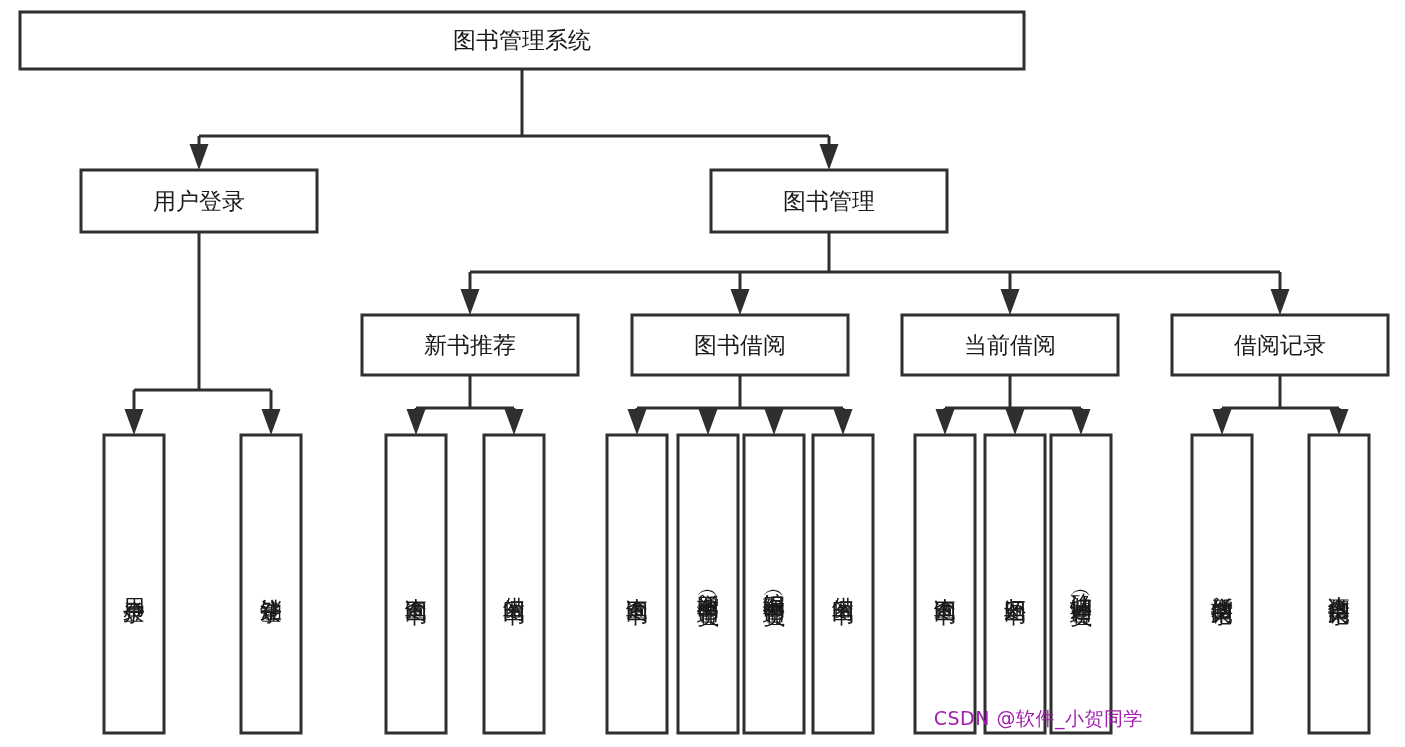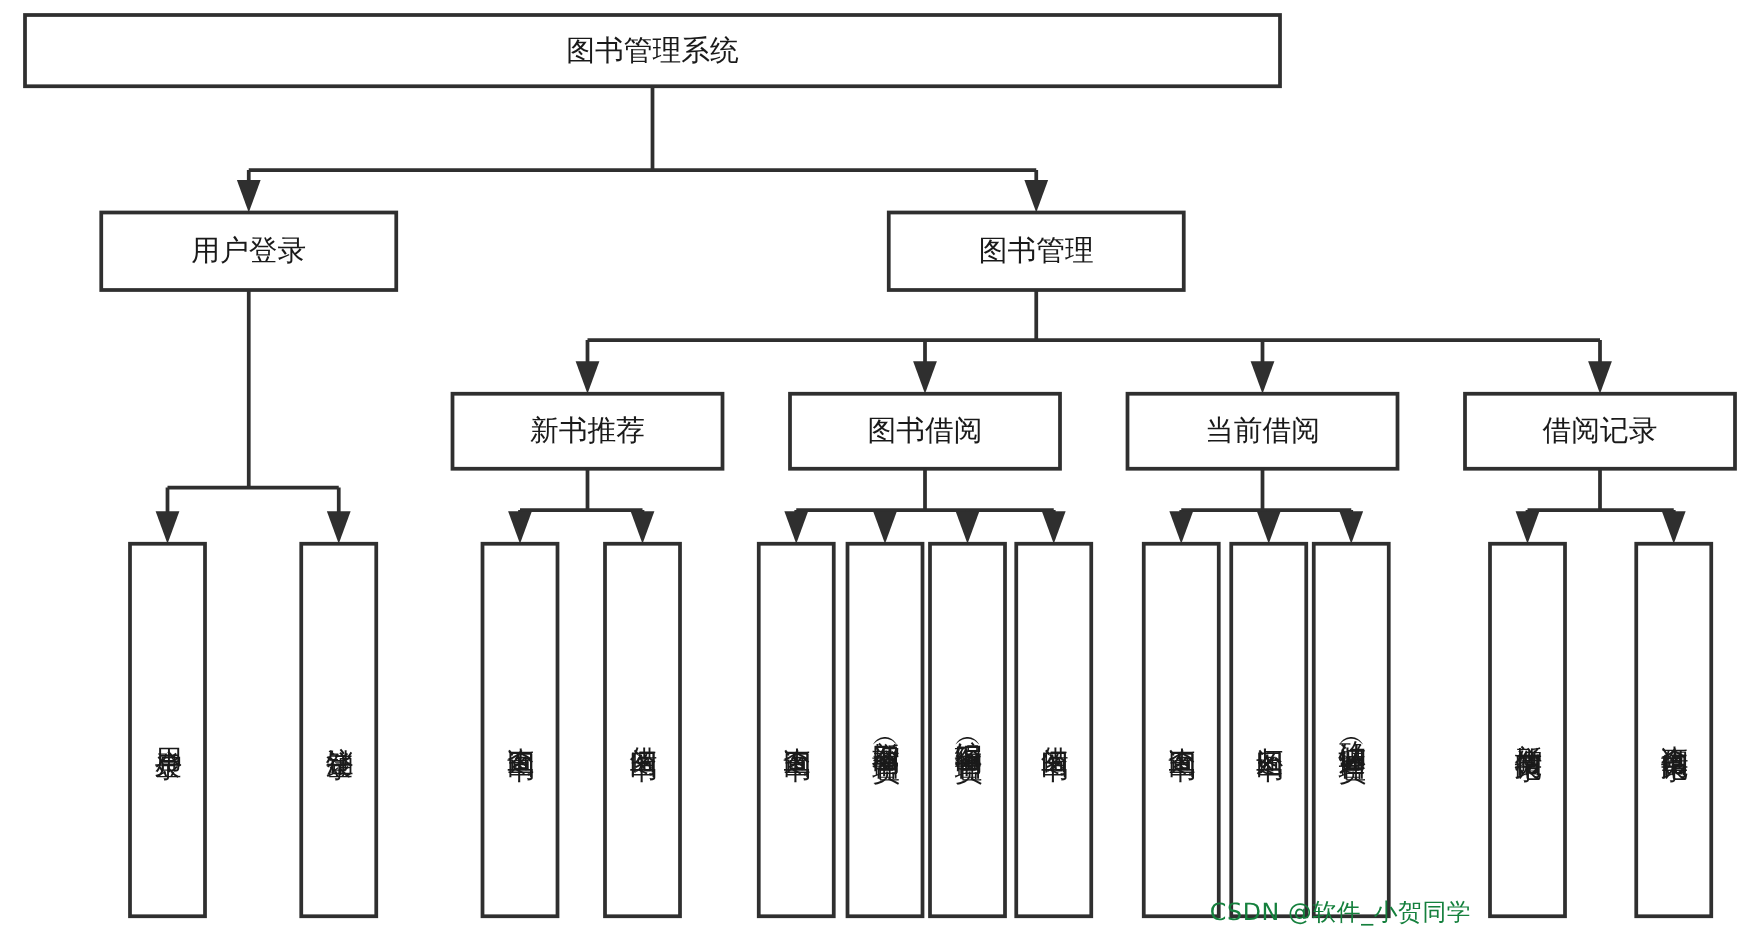--- a/index.html
+++ b/index.html
@@ -12,21 +12,20 @@
     width: 1405px;
     height: 747px;
     font-family: "DejaVu Sans", "Liberation Sans", sans-serif;
     overflow: hidden;
     position: relative;
   }
   #diagram-root {
     position: relative;
     width: 1151px;
     height: 747px;
-    padding-left: 34px;
   }
   svg.diagram-canvas {
     position: absolute;
     left: 0;
     top: 0;
     width: 1405px;
     height: 747px;
   }
   .node-box {
     fill: #ffffff;
@@ -62,24 +61,24 @@
     display: flex;
     align-items: center;
     justify-content: center;
     text-align: center;
     pointer-events: none;
     white-space: nowrap;
   }
   .watermark {
     position: absolute;
     right: 8px;
-    bottom: 4px;
+    bottom: 15px;
     font-family: "DejaVu Sans", "Liberation Sans", sans-serif;
     font-size: 19px;
-    color: #15803d;
+    color: #a21caf;
     letter-spacing: 0.5px;
     white-space: nowrap;
   }
 </style>
 </head>
 <body>
 
 <div id="diagram-root">
 
   <svg class="diagram-canvas" id="diagram-svg" viewBox="0 0 1405 747" xmlns="http://www.w3.org/2000/svg">

